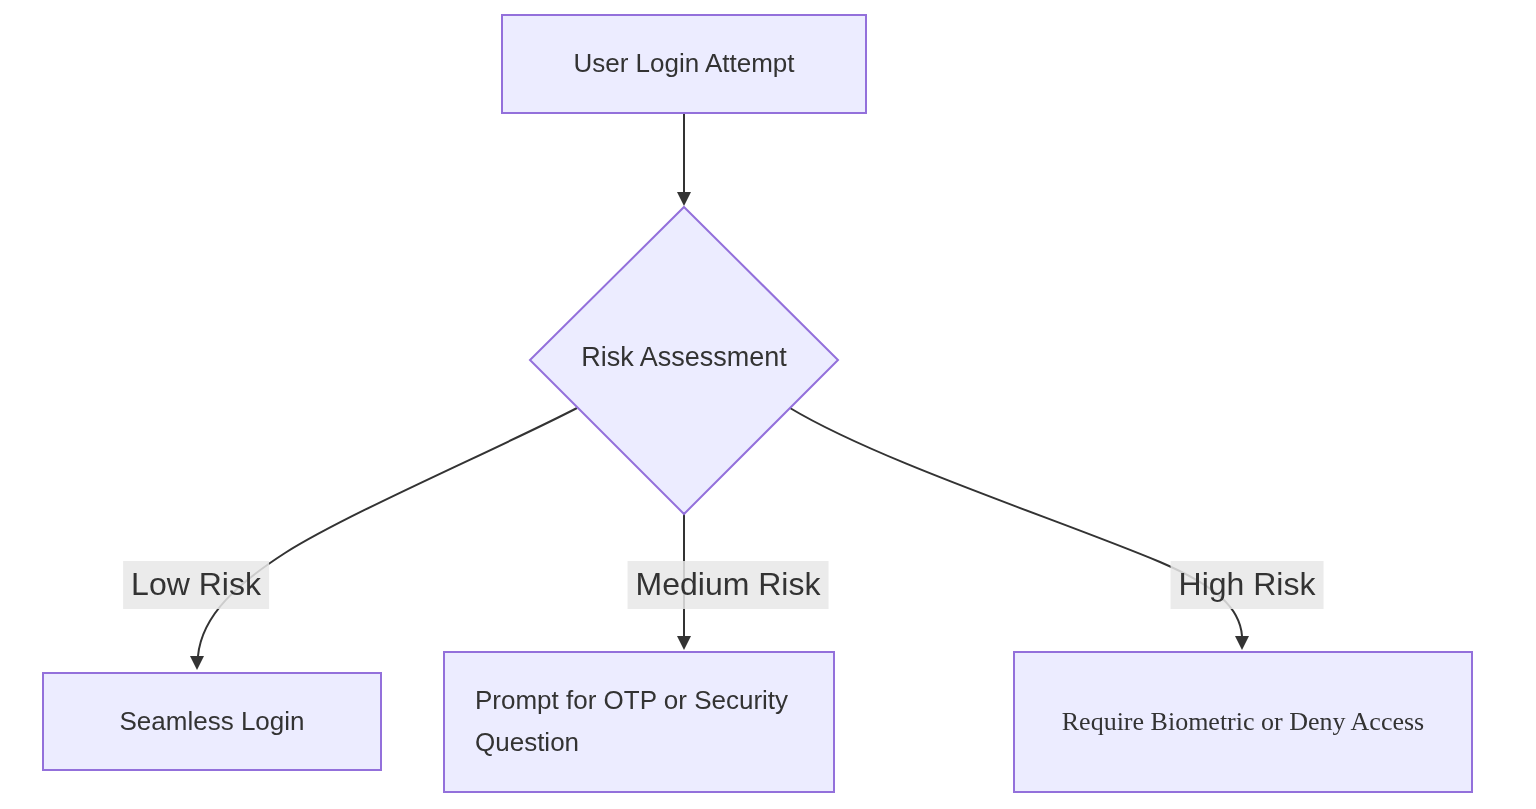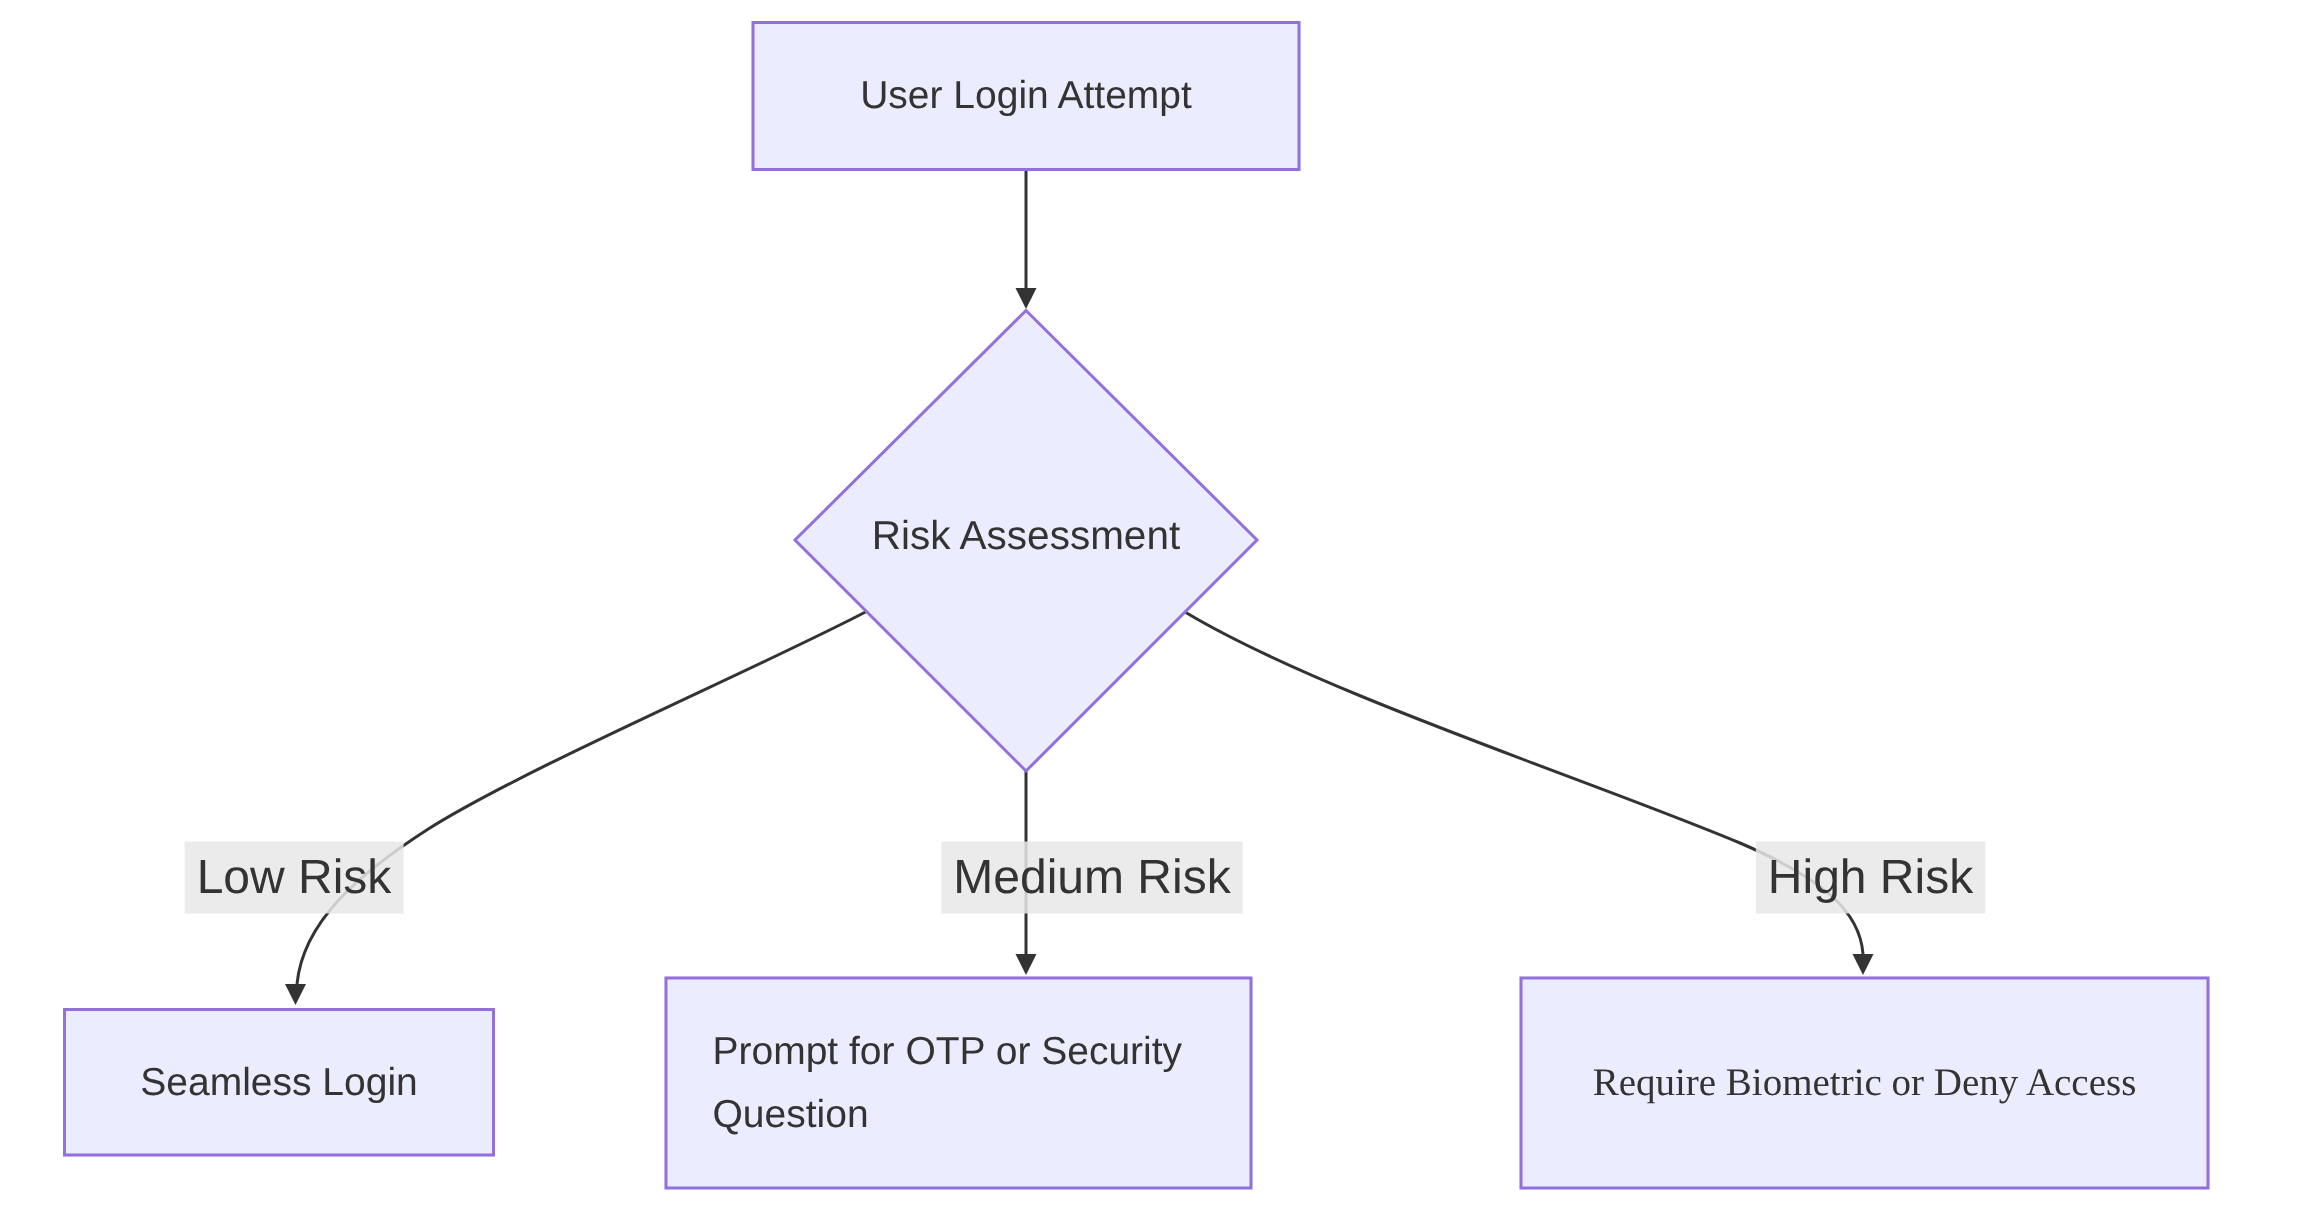--- a/index.html
+++ b/index.html
@@ -43,21 +43,21 @@
     align-items: center;
     justify-content: center;
     text-align: left;
     background: var(--node_fill, #ECECFF);
     border: 2px solid var(--node_border, #9370DB);
     font-size: 26px;
     line-height: 1.6;
     padding: 0 30px;
   }
   .node-login     { left: 501px; top: 14px;  width: 366px; height: 100px; }
-  .node-seamless  { left: 42px;  top: 672px; width: 288px; height: 99px;  }
+  .node-seamless  { left: 42px;  top: 672px; width: 340px; height: 99px;  }
   .node-otp       { left: 443px; top: 651px; width: 392px; height: 142px; }
   .node-biometric { left: 1013px; top: 651px; width: 460px; height: 142px; font-family: Liberation Serif, serif; }
   .diamond-label {
     position: absolute;
     left: 534px;
     top: 342px;
     width: 300px;
     text-align: center;
     font-size: 27px;
     background: transparent;

